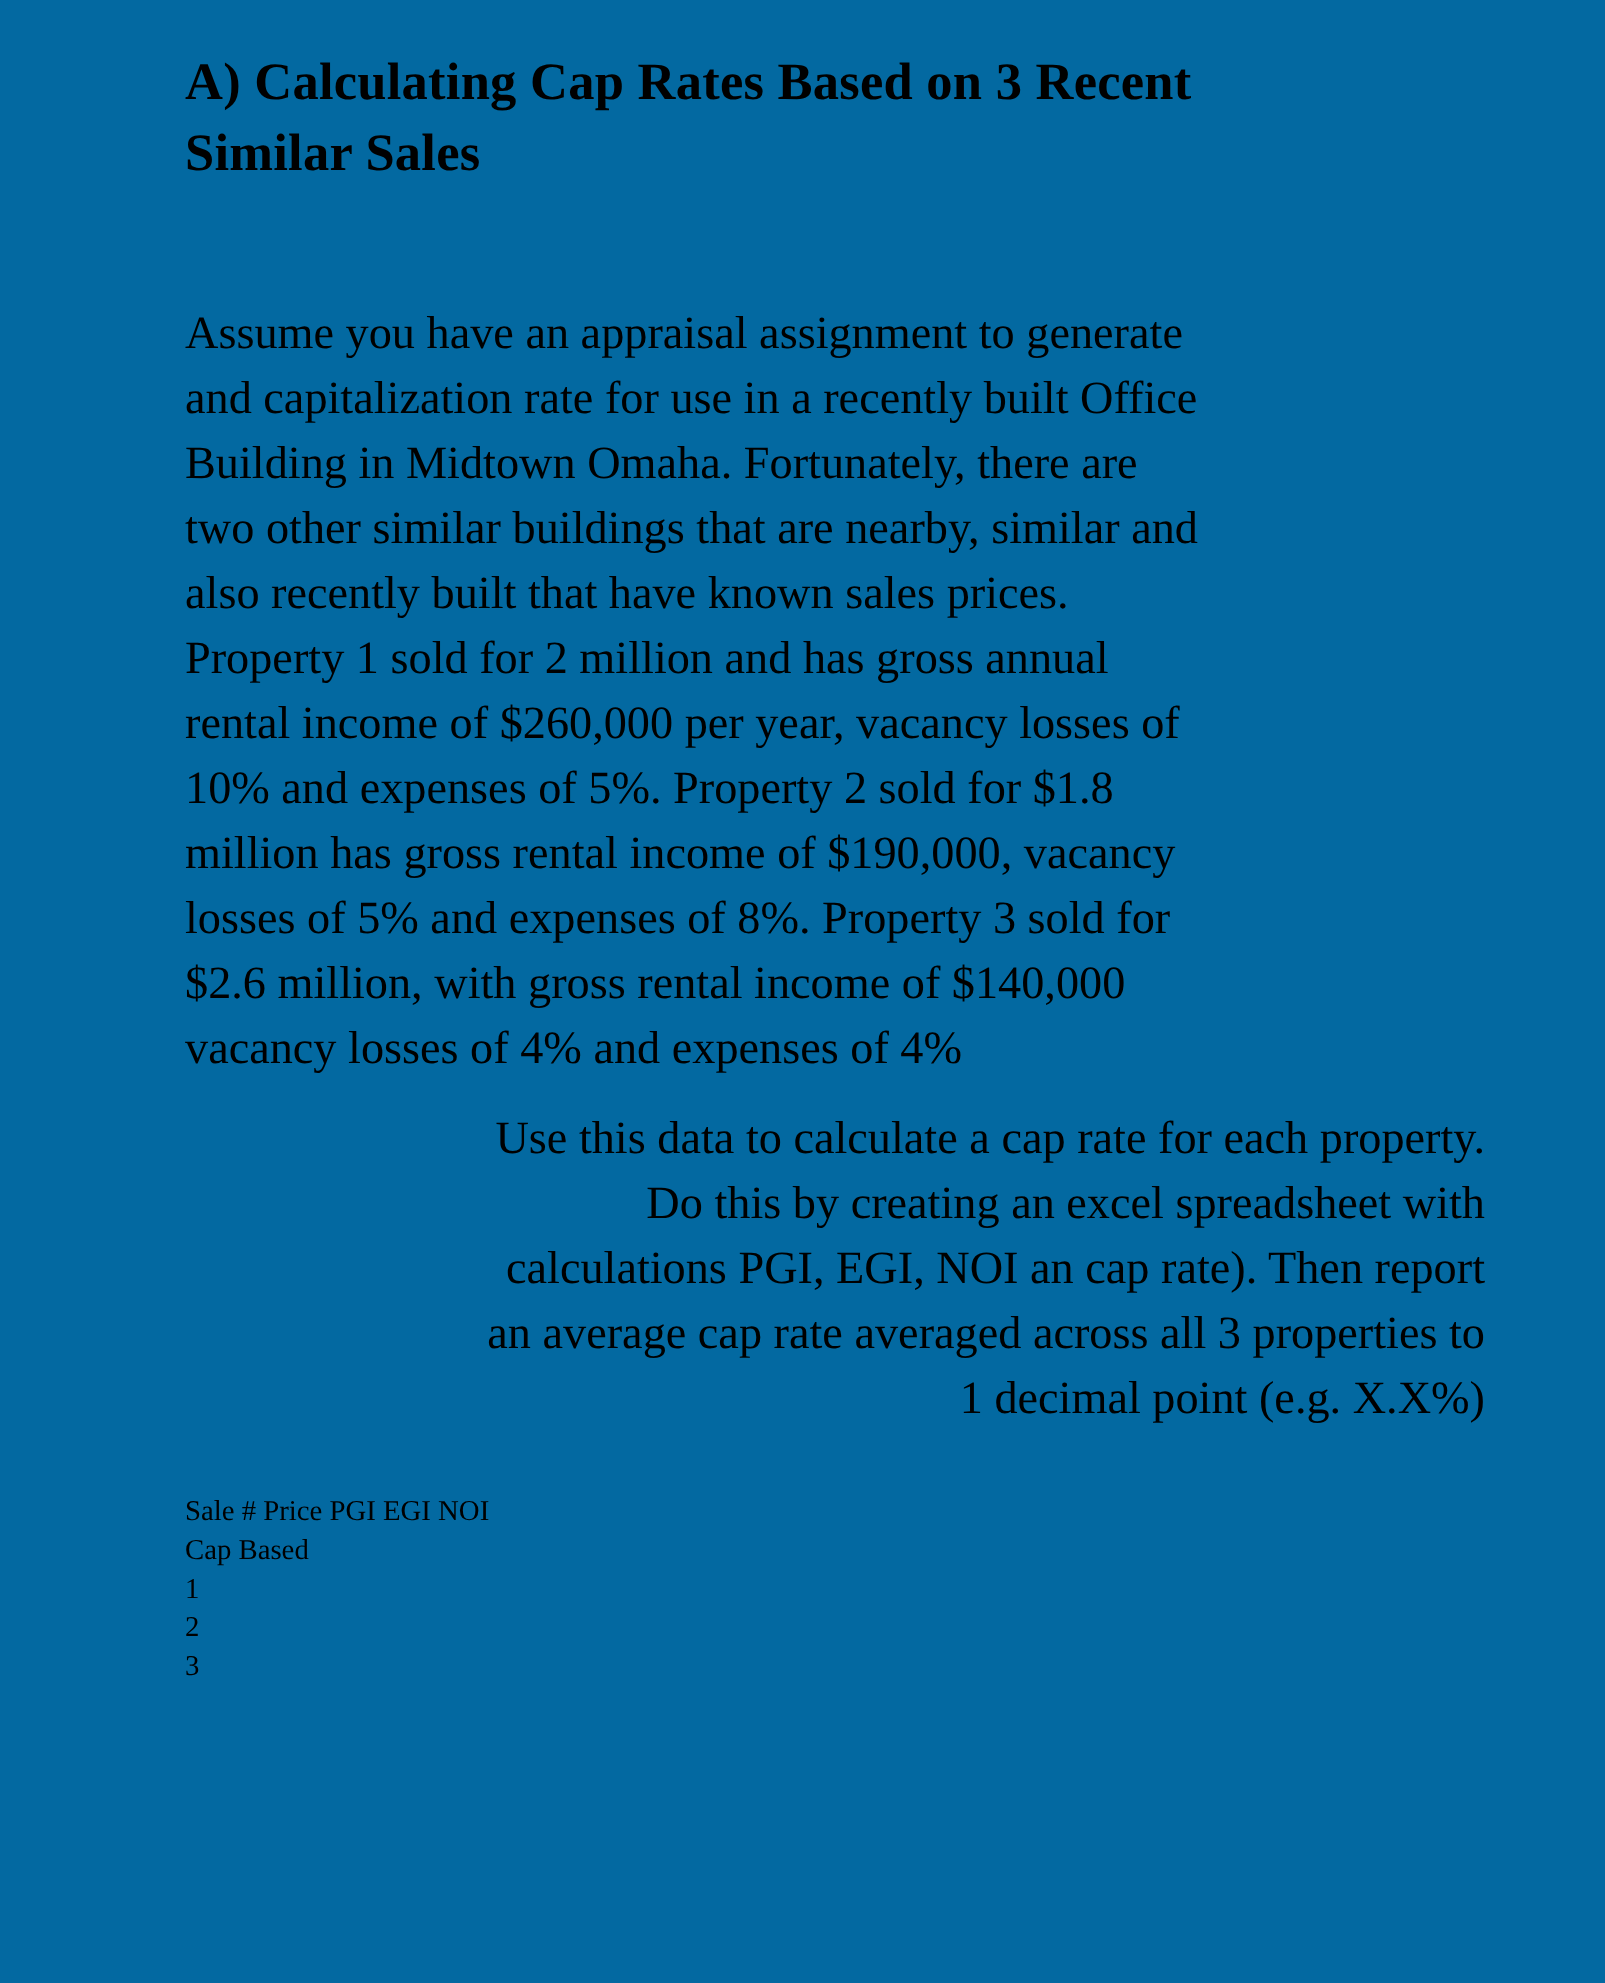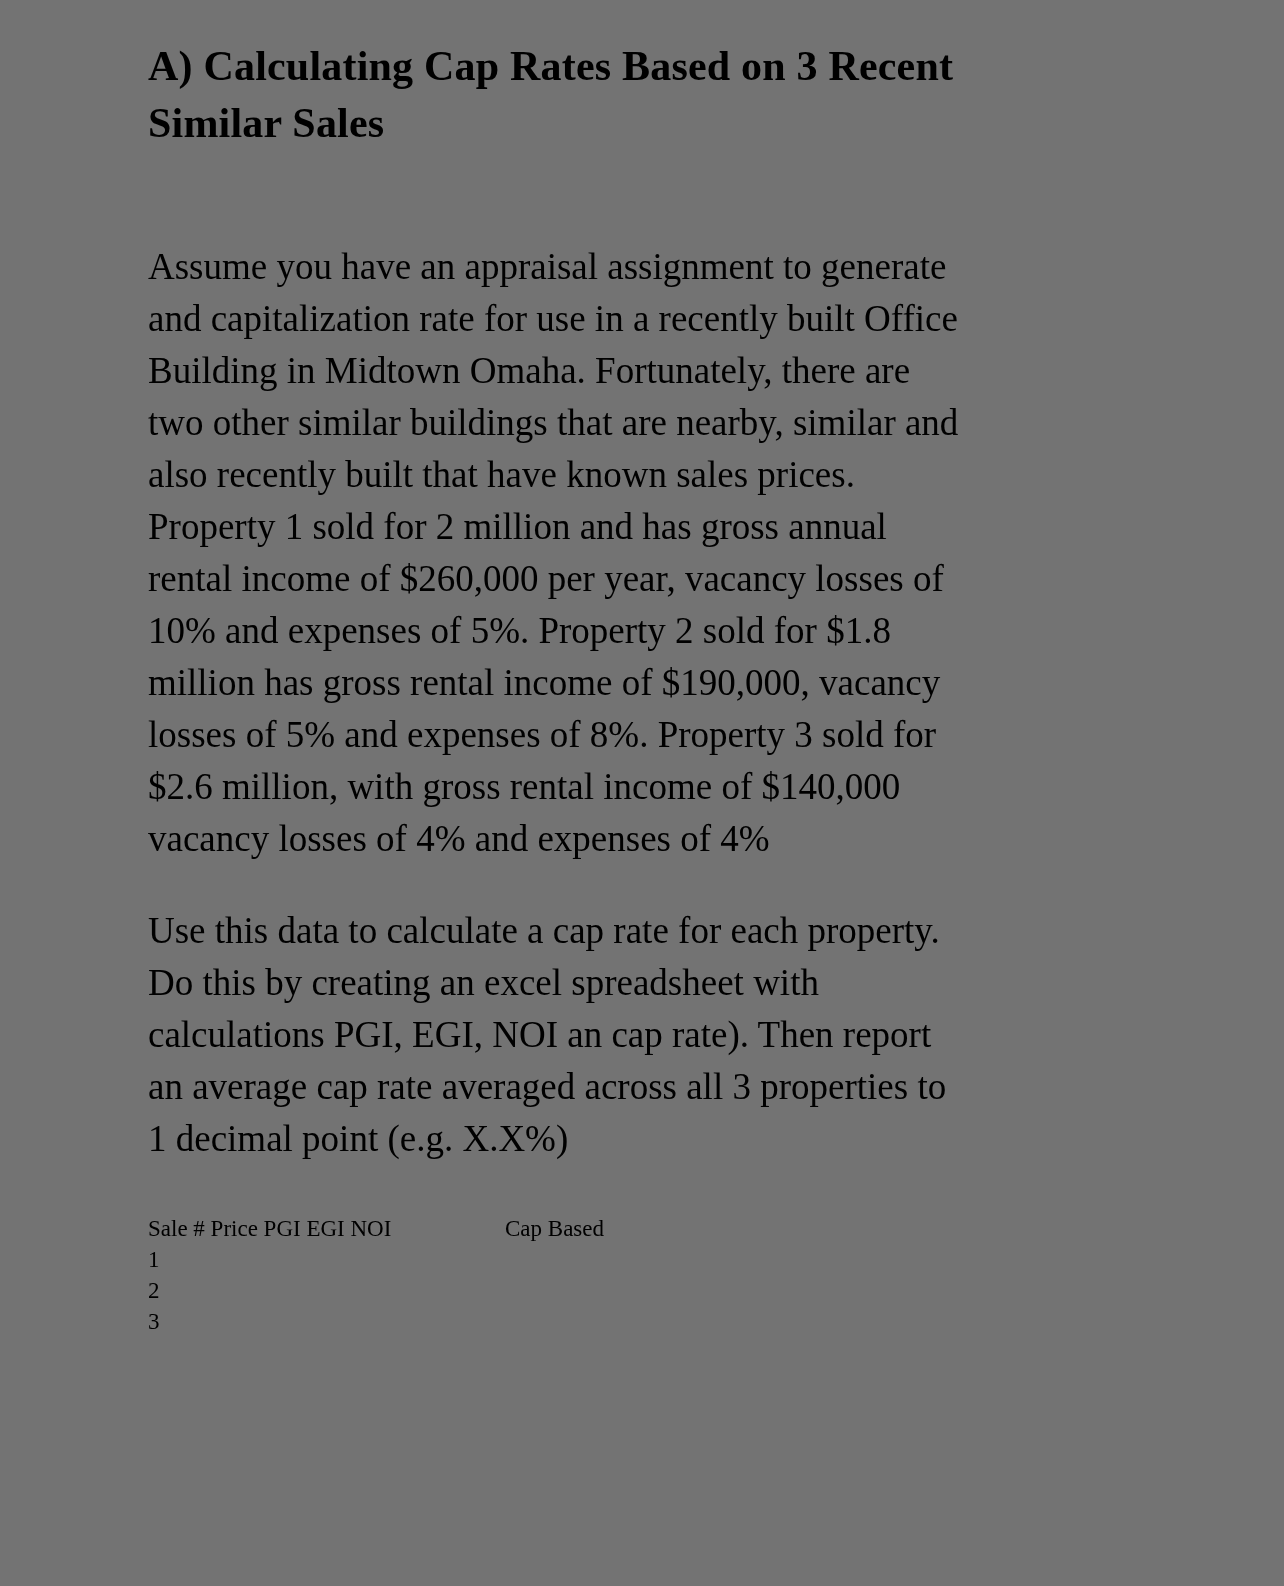--- a/index.html
+++ b/index.html
@@ -4,21 +4,21 @@
 <style>
   html, body {
     margin: 0;
     padding: 0;
     background: #ffffff;
   }
   .page {
     position: relative;
     width: 1284px;
     height: 1586px;
-    background: #737373;
+    background: #0369a1;
     color: #000000;
     font-family: "Liberation Serif", serif;
     overflow: hidden;
   }
   .content {
     padding: 38px 90px 0 148px;
     width: 1040px;
   }
   .doc-heading {
     margin: 0;
@@ -28,34 +28,34 @@
     white-space: pre-line;
     letter-spacing: 0.2px;
   }
   .doc-para {
     margin: 0;
     font-size: 37px;
     line-height: 52px;
     white-space: pre-line;
   }
   .para-1 { margin-top: 89px; }
-  .para-2 { margin-top: 40px; }
+  .para-2 { margin-top: 20px; text-align: right; }
   .report-prompt {
     margin: 36px 0 0 0;
     font-size: 36px;
     line-height: 52px;
   }
   .answers-table {
     margin-top: 48px;
     font-size: 23px;
     line-height: 31px;
   }
   .table-header-row {
     display: flex;
-    flex-direction: row;
+    flex-direction: column;
   }
   .table-header-left {
     min-width: 357px;
   }
   .table-row-number {
     height: 31px;
   }
   .table-footer {
     margin-top: 16px;
     margin-left: 217px;

